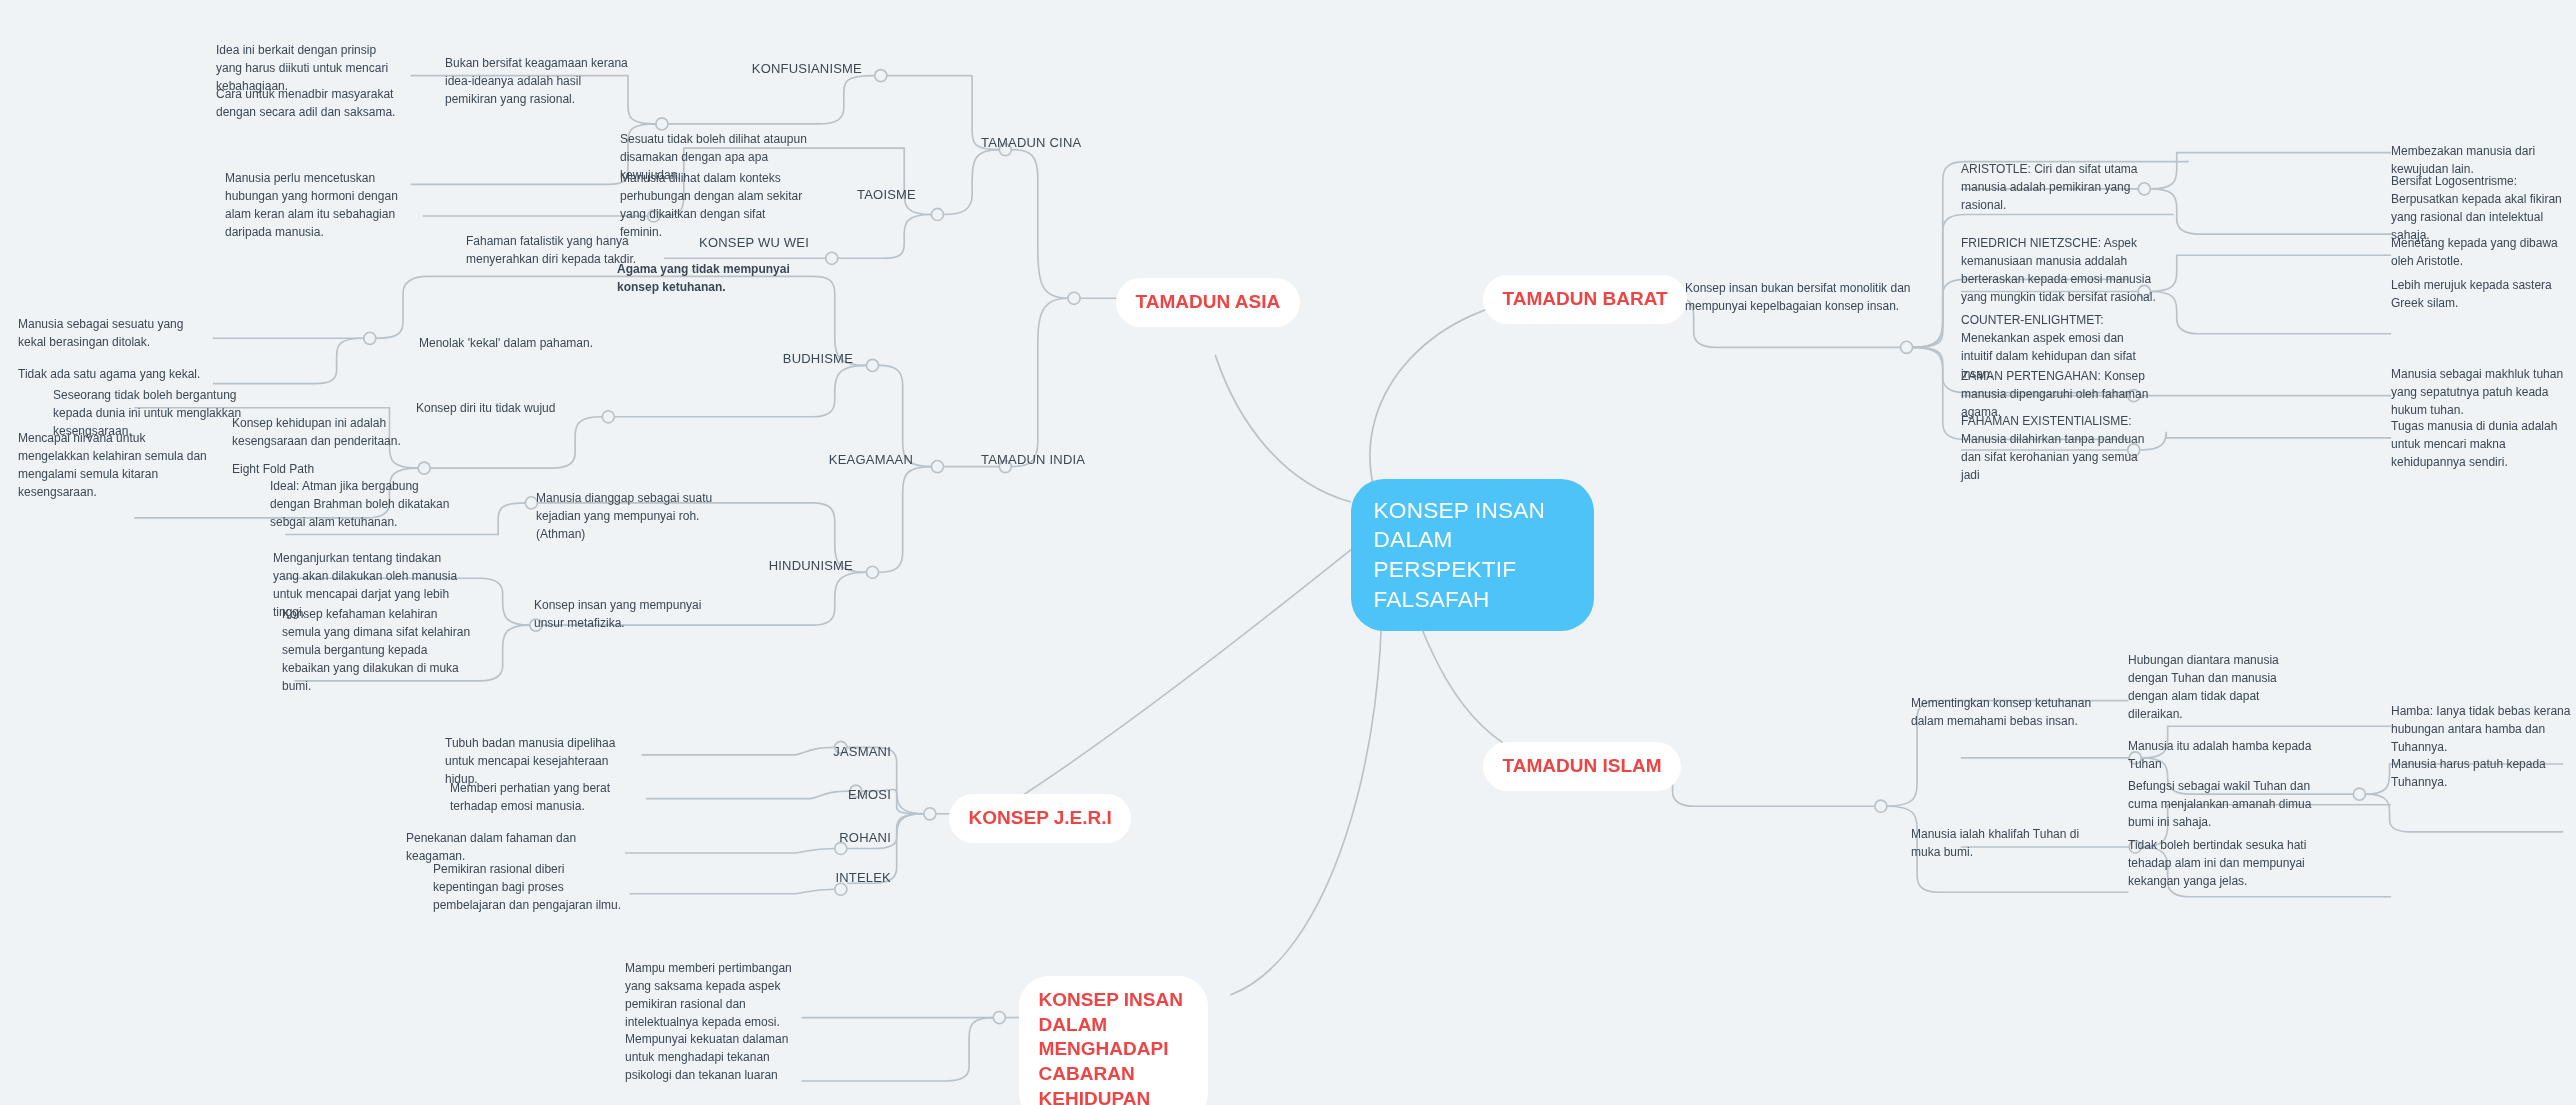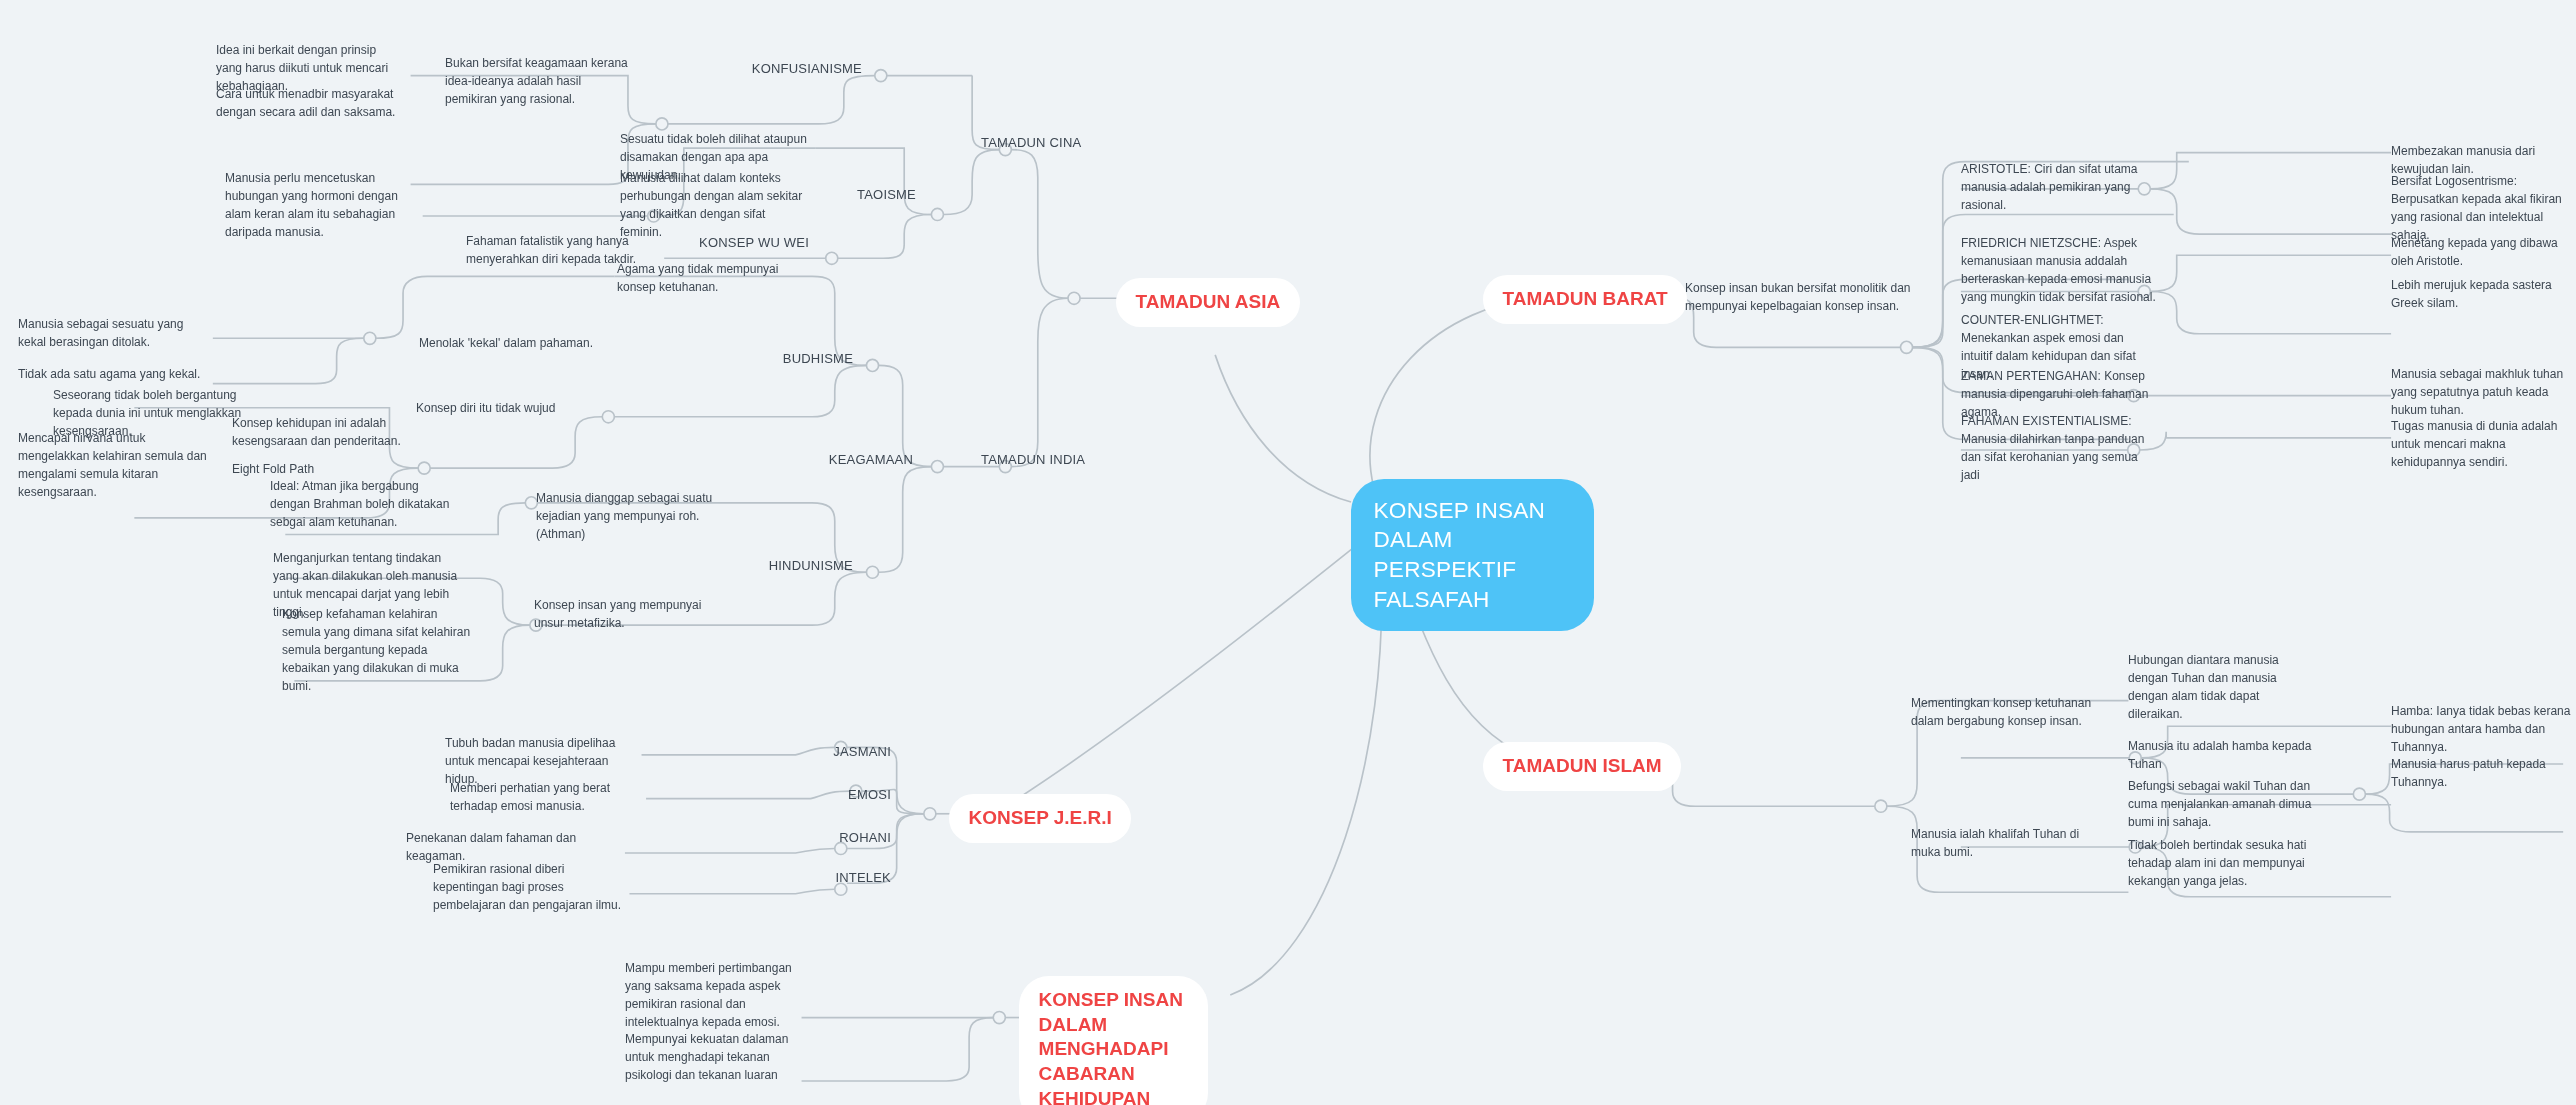--- a/index.html
+++ b/index.html
@@ -256,21 +256,21 @@
     <span>Fahaman fatalistik yang hanya menyerahkan diri kepada takdir.</span>
   </div>
 
   <div class="node cap" style="left:913px;top:451px;text-align:right;transform:translateX(-100%);">
     <span>KEAGAMAAN</span>
   </div>
 
   <div class="node cap" style="left:853px;top:350px;text-align:right;transform:translateX(-100%);">
     <span>BUDHISME</span>
   </div>
-  <div class="node leaf" style="left:806px;top:260px;width:189px;transform:translateX(-100%);">
+  <div class="node leaf" style="left:806px;top:260px;width:189px;transform:translateX(-100%);font-weight:bold;">
     <span>Agama yang tidak mempunyai konsep ketuhanan.</span>
   </div>
   <div class="node leaf" style="left:608px;top:334px;width:189px;transform:translateX(-100%);">
     <span>Menolak 'kekal' dalam pahaman.</span>
   </div>
   <div class="node leaf" style="left:207px;top:315px;width:189px;transform:translateX(-100%);">
     <span>Manusia sebagai sesuatu yang kekal berasingan ditolak.</span>
   </div>
   <div class="node leaf" style="left:207px;top:365px;width:189px;transform:translateX(-100%);">
     <span>Tidak ada satu agama yang kekal.</span>
@@ -353,21 +353,21 @@
   </div>
   <div class="node leaf" style="left:2391px;top:417px;width:190px;">
     <span>Tugas manusia di dunia adalah untuk mencari makna kehidupannya sendiri.</span>
   </div>
 
   <div class="node pill" style="left:1483px;top:742px;">
     <span>TAMADUN ISLAM</span>
   </div>
 
   <div class="node leaf" style="left:1911px;top:694px;width:189px;">
-    <span>Mementingkan konsep ketuhanan dalam bergabung konsep insan.</span>
+    <span>Mementingkan konsep ketuhanan dalam memahami bebas insan.</span>
   </div>
   <div class="node leaf" style="left:2128px;top:651px;width:189px;">
     <span>Hubungan diantara manusia dengan Tuhan dan manusia dengan alam tidak dapat dileraikan.</span>
   </div>
   <div class="node leaf" style="left:2128px;top:737px;width:196px;">
     <span>Manusia itu adalah hamba kepada Tuhan</span>
   </div>
   <div class="node leaf" style="left:2391px;top:702px;width:189px;">
     <span>Hamba: Ianya tidak bebas kerana hubungan antara hamba dan Tuhannya.</span>
   </div>

